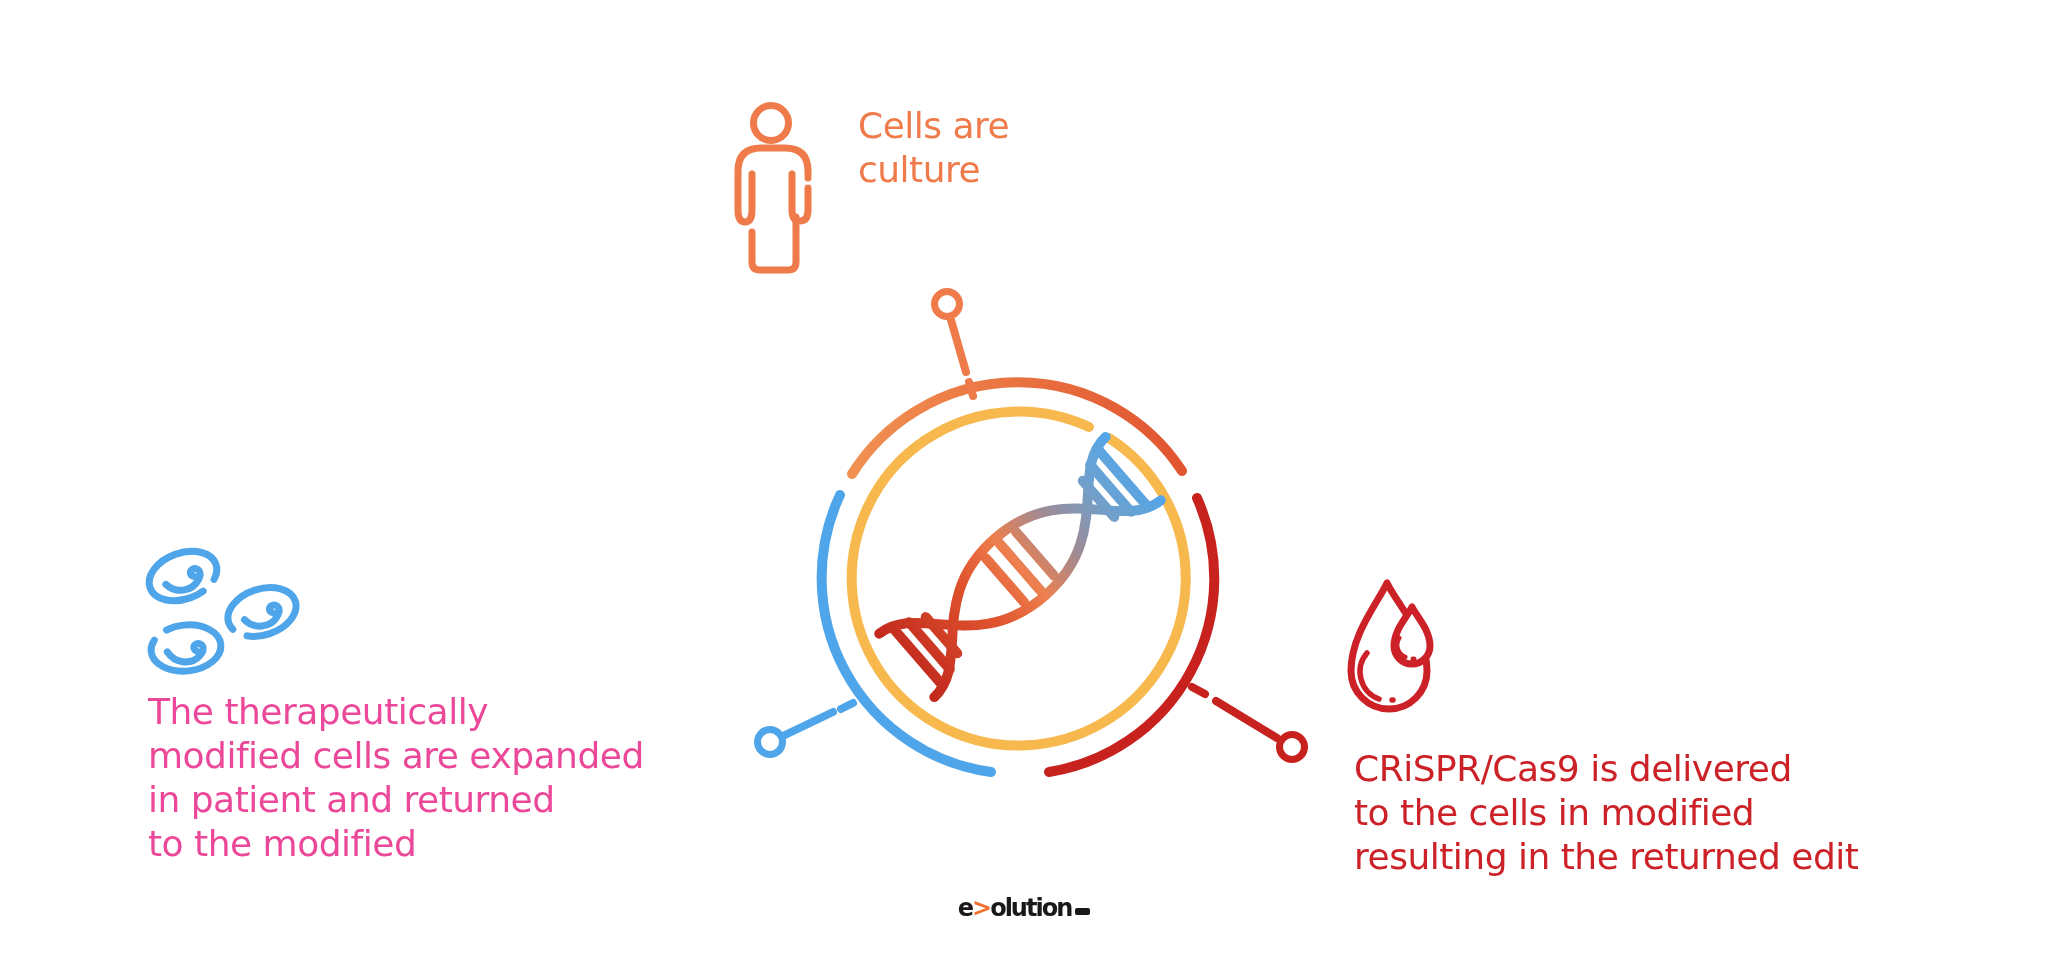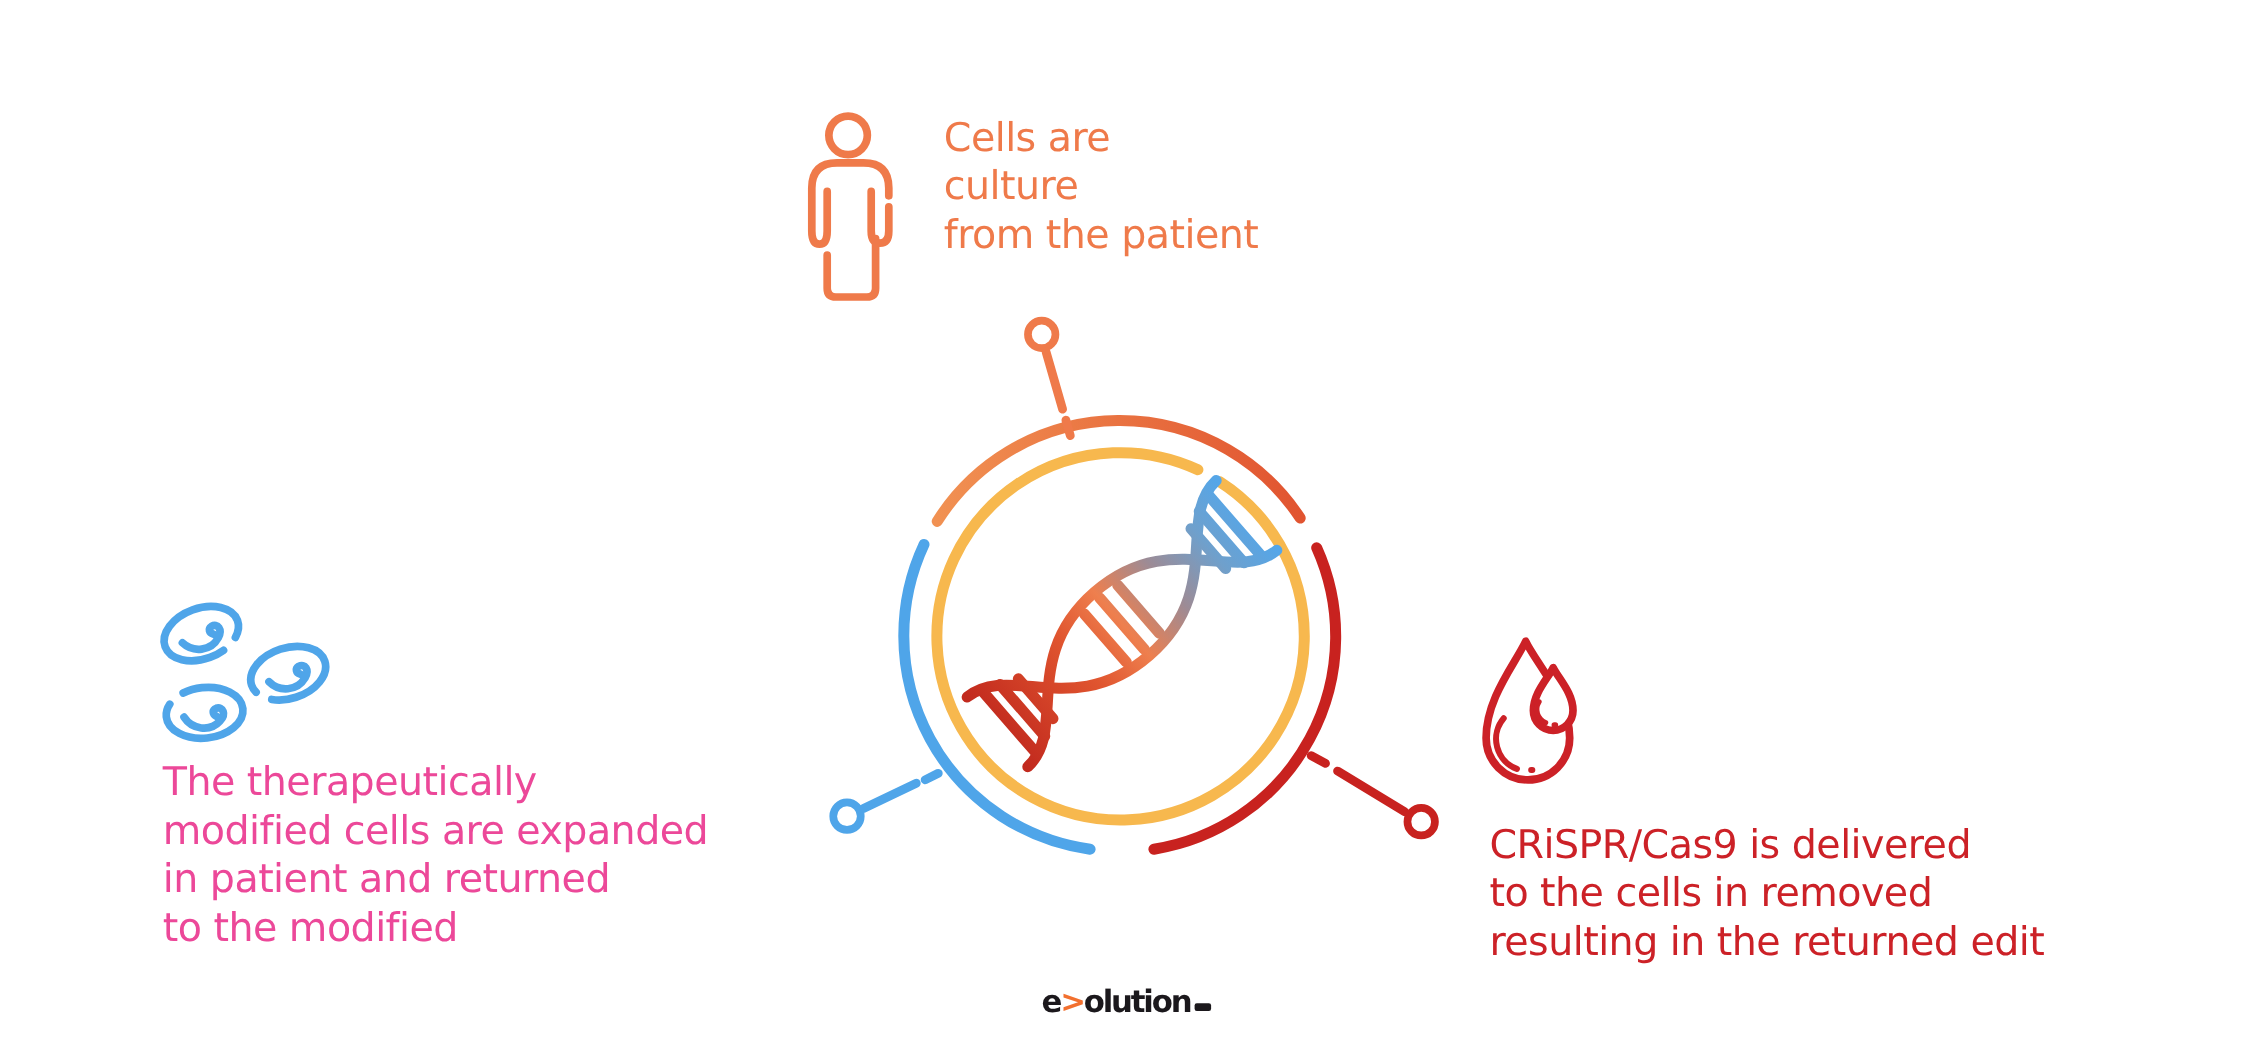--- a/index.html
+++ b/index.html
@@ -20,21 +20,21 @@
     white-space:nowrap;
   }
   .step-remove{left:858px;top:104px;color:#EF7A4A;}
   .step-expand{left:148px;top:690px;color:#ec4899;}
   .step-deliver{left:1354px;top:731px;color:#CC2127;margin-top:16px;}
   .logo{
     position:absolute;
     left:0;top:894px;width:2048px;
     text-align:center;
     font-weight:bold;
-    font-size:28px;
+    font-size:24px;
     letter-spacing:-2px;
     color:#1B181C;
   }
   .logo .accent{color:#F2702F;}
   .logo .uscore{
     display:inline-block;
     width:15px;height:7px;
     background:#1B181C;
     margin-left:4px;
     margin-bottom:1px;
@@ -116,33 +116,32 @@
       <path fill="none" stroke-width="7" d="M 1387 583 C 1377 604 1351 635 1351 671 A 38 38 0 1 0 1427 671 C 1427 635 1397 604 1387 583 Z" stroke="#CC2127"></path>
       <path fill="#ffffff" stroke-width="7" d="M 1412 607 C 1407 617 1394 630 1394 646 A 18 18 0 1 0 1430 646 C 1430 630 1417 617 1412 607 Z" stroke="#CC2127"></path>
       <path fill="none" stroke-width="5.5" d="M 1367 653 A 29 29 0 0 0 1379 699 M 1392 700 L 1393 700" stroke="#CC2127"></path>
       <path fill="none" stroke-width="5" d="M 1399 638 A 13 13 0 0 0 1405 657 M 1413 659 L 1414 659" stroke="#CC2127"></path>
     </g>
   </svg>
 
   <div class="step step-remove">
     <div>Cells are</div>
     <div>culture</div>
-    <div>from the patient</div>
   </div>
 
   <div class="step step-expand">
     <div>The therapeutically</div>
     <div>modified cells are expanded</div>
     <div>in patient and returned</div>
     <div>to the modified</div>
   </div>
 
   <div class="step step-deliver">
     <div>CRiSPR/Cas9 is delivered</div>
-    <div>to the cells in removed</div>
+    <div>to the cells in modified</div>
     <div>resulting in the returned edit</div>
   </div>
 
   <div class="logo">
     <span>e</span><span class="accent">&gt;</span><span>olution</span><span class="uscore"></span>
   </div>
 
 </div>
 
 </body></html>

